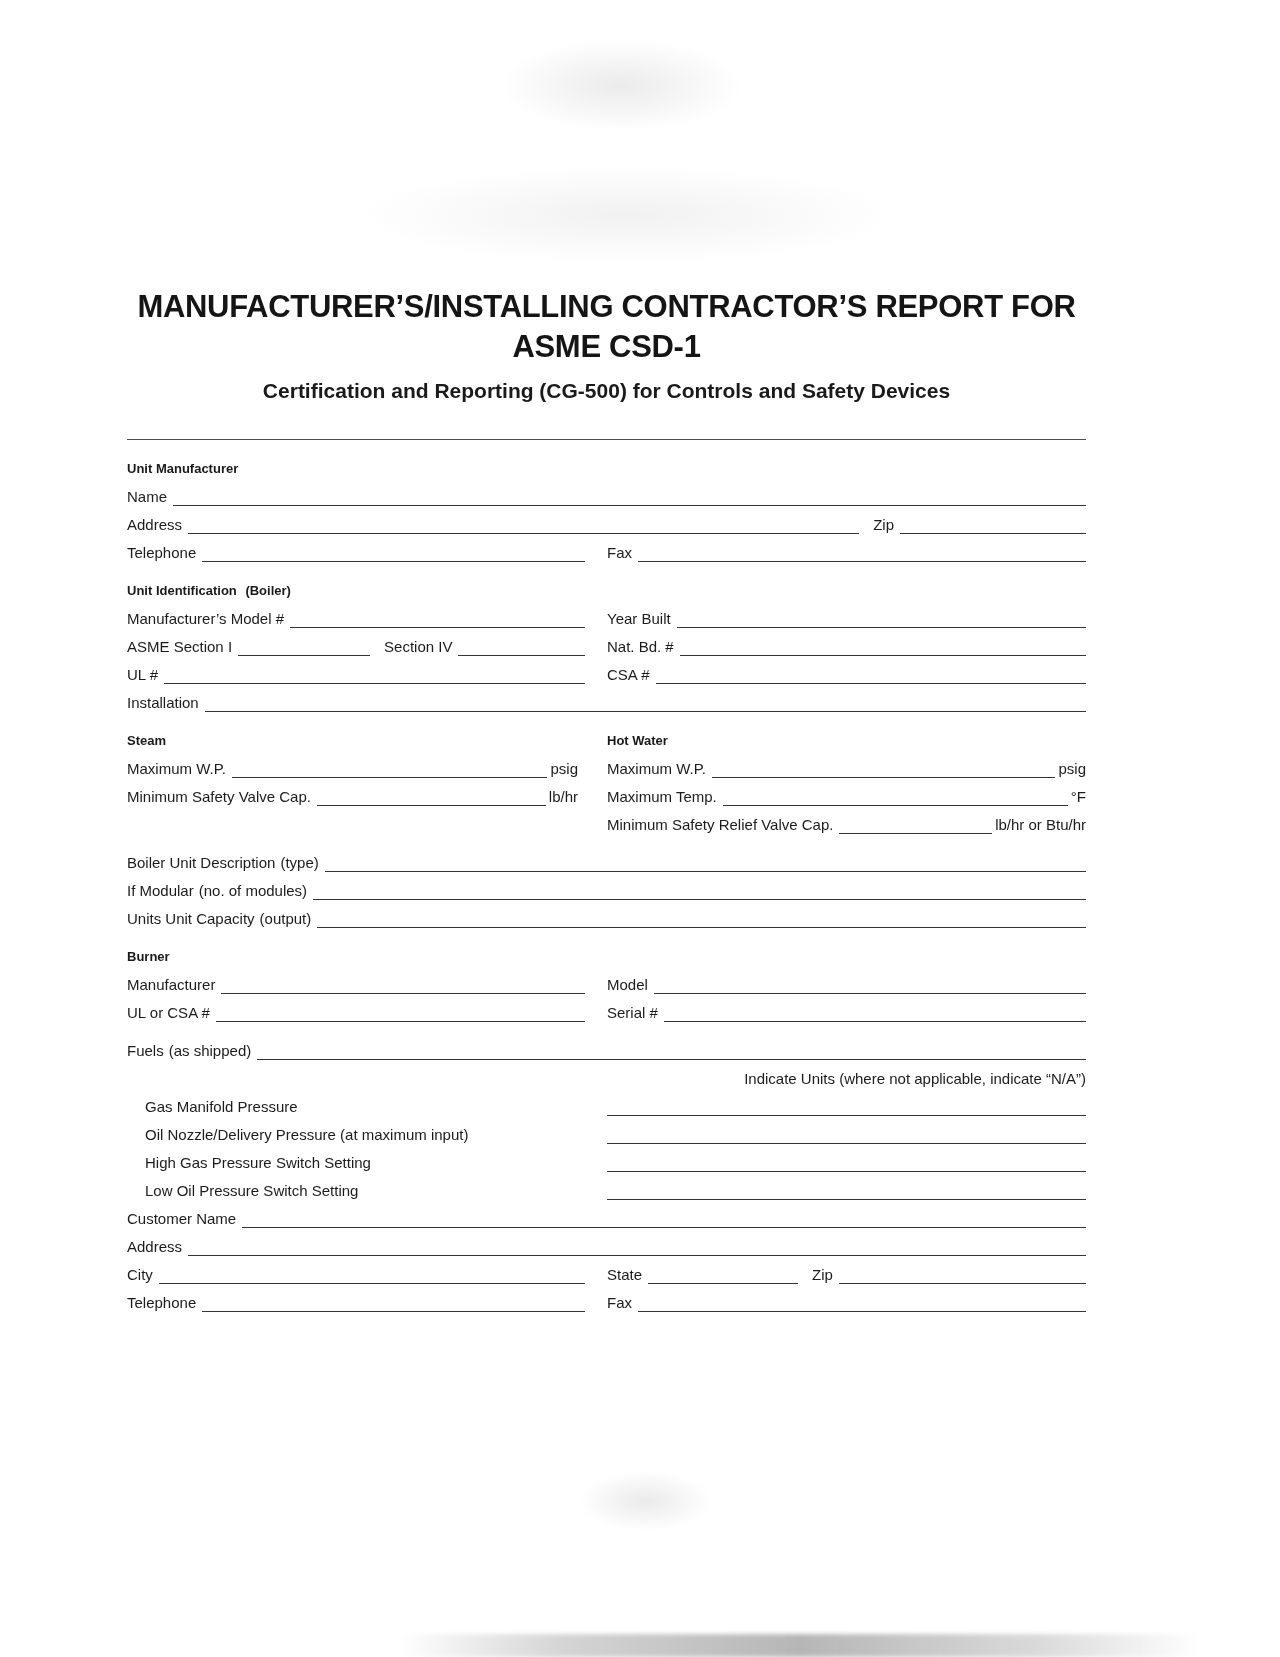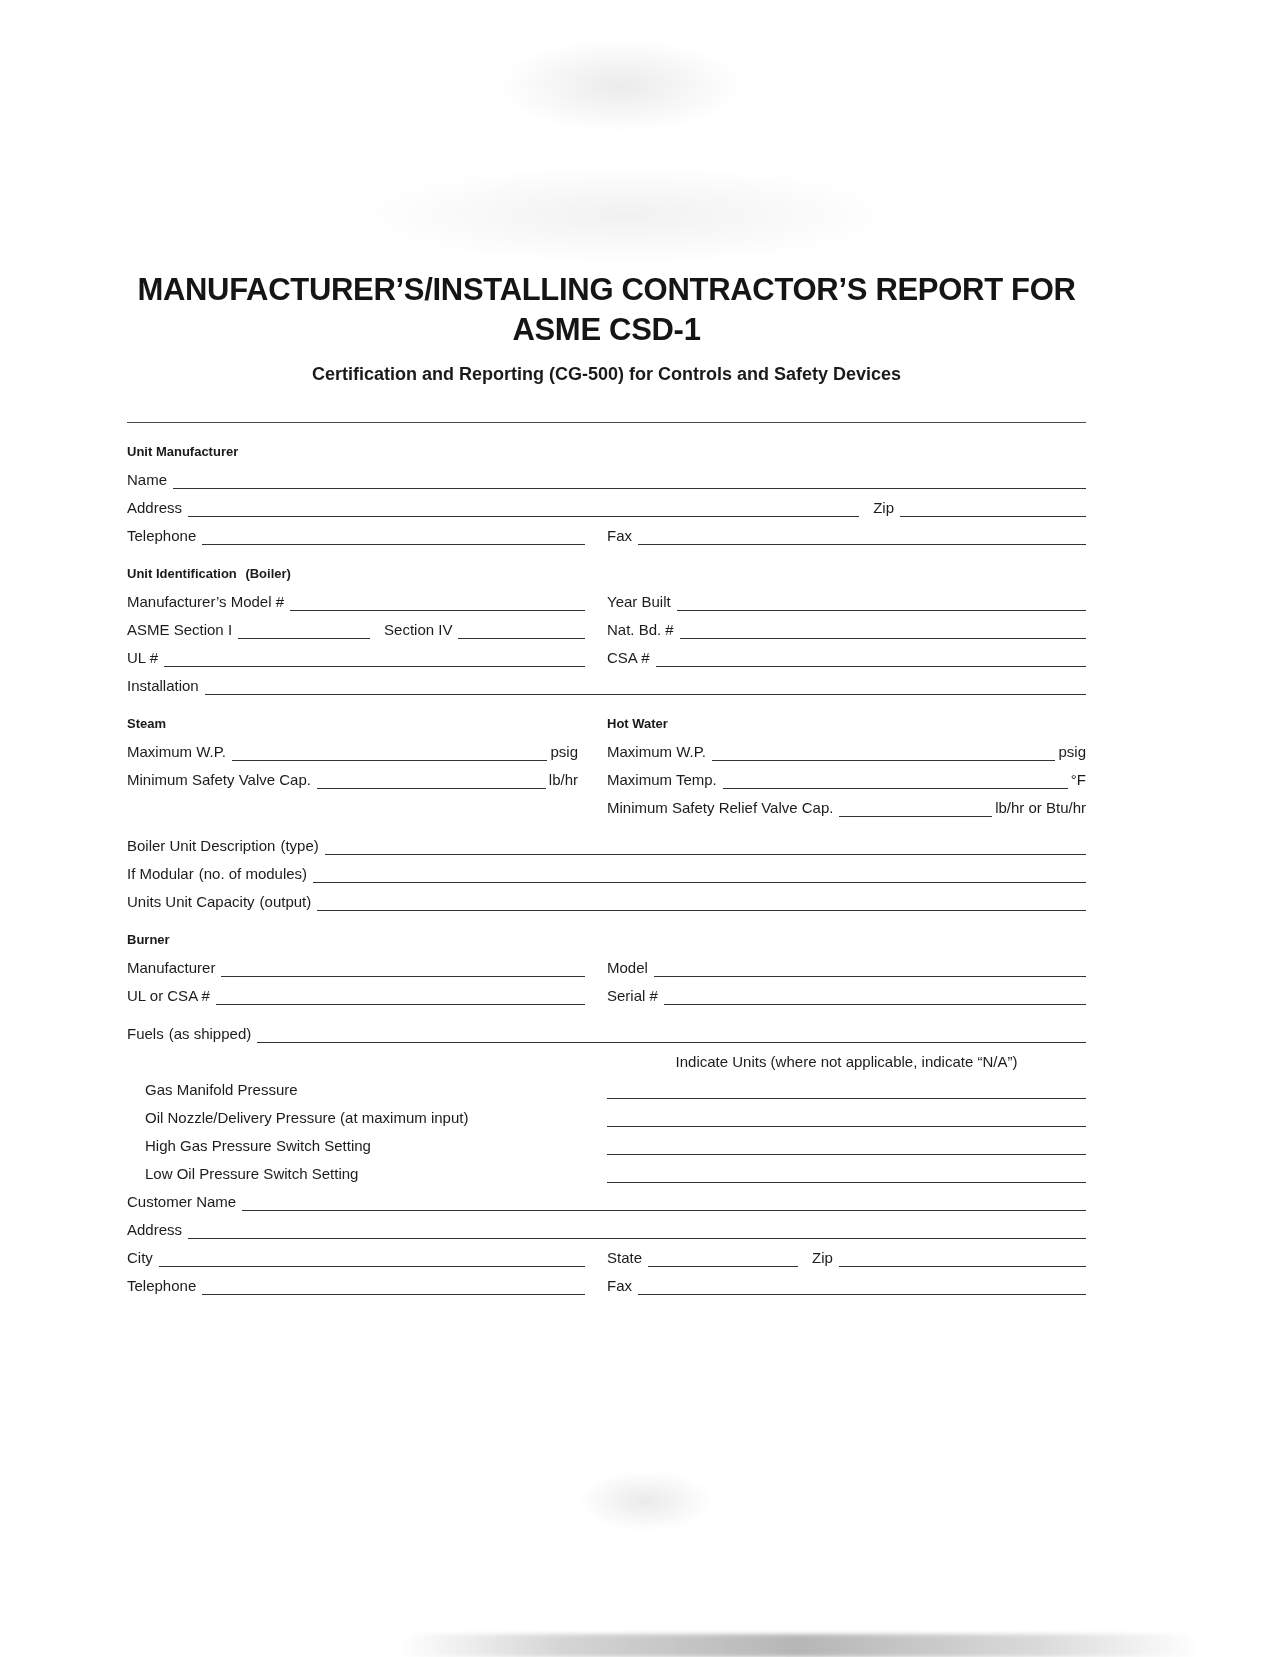--- a/index.html
+++ b/index.html
@@ -1,24 +1,24 @@
 <!DOCTYPE html>
 <html><head>
 <meta charset="utf-8">
 <style>
   *{box-sizing:border-box}
   html,body{margin:0;padding:0;background:#ffffff}
   .page{position:relative;width:1280px;height:1657px;background:#ffffff;overflow:hidden;
         font-family:"Liberation Sans",sans-serif;color:#1c1c1c}
-  .content{position:absolute;left:127px;top:0;width:959px}
+  .content{position:absolute;left:127px;top:17px;width:959px}
 
   .title{margin:270px 0 0;font-size:31px;line-height:40px;font-weight:700;
          text-align:center;letter-spacing:-0.3px;color:#151515}
   .title .title-line{display:block}
-  .subtitle{margin:13px 0 0;font-size:18px;line-height:22px;font-weight:700;text-align:center;color:#1a1a1a}
+  .subtitle{margin:13px 0 0;font-size:21px;line-height:22px;font-weight:700;text-align:center;color:#1a1a1a}
   .divider{border:none;border-top:1.5px solid #4d4d4d;margin:37px 0 0}
 
   .sec-heading{margin-top:20px;font-size:13px;line-height:18px;font-weight:700;color:#1a1a1a}
   .sec-heading .note{font-weight:700;margin-left:5px}
 
   .row{display:flex;align-items:flex-end;margin-top:10px;font-size:15px;line-height:18px}
   .sec-gap{margin-top:20px}
   .lbl{white-space:nowrap}
   .lbl.b{font-weight:400}
   .note{font-weight:400}
@@ -28,21 +28,21 @@
 
   .line{flex:1 1 auto;border-bottom:1.5px solid #333;height:13px;min-width:16px;margin-left:6px}
   .line.nl{margin-left:0}
   .line.w132{flex:0 0 132px}
   .line.w150{flex:0 0 150px}
   .line.w186{flex:0 0 186px}
   .unit{white-space:nowrap;margin-left:3px}
 
   .col-l{display:flex;align-items:flex-end;width:480px;padding-right:22px}
   .col-r{display:flex;align-items:flex-end;flex:1 1 auto}
-  .col-r.center{justify-content:center}
+  .col-r.center{justify-content:flex-end}
 
   .two-col{display:flex;align-items:flex-start}
   .tc-l{width:480px;padding-right:29px}
   .tc-r{flex:1}
 
   .artifact{position:absolute;pointer-events:none}
   .a1{top:38px;left:498px;width:245px;height:95px;
       background:radial-gradient(ellipse at center,rgba(175,175,175,.25),rgba(255,255,255,0) 70%)}
   .a2{top:165px;left:355px;width:545px;height:100px;
       background:radial-gradient(ellipse at center,rgba(185,185,185,.20),rgba(255,255,255,0) 70%)}

